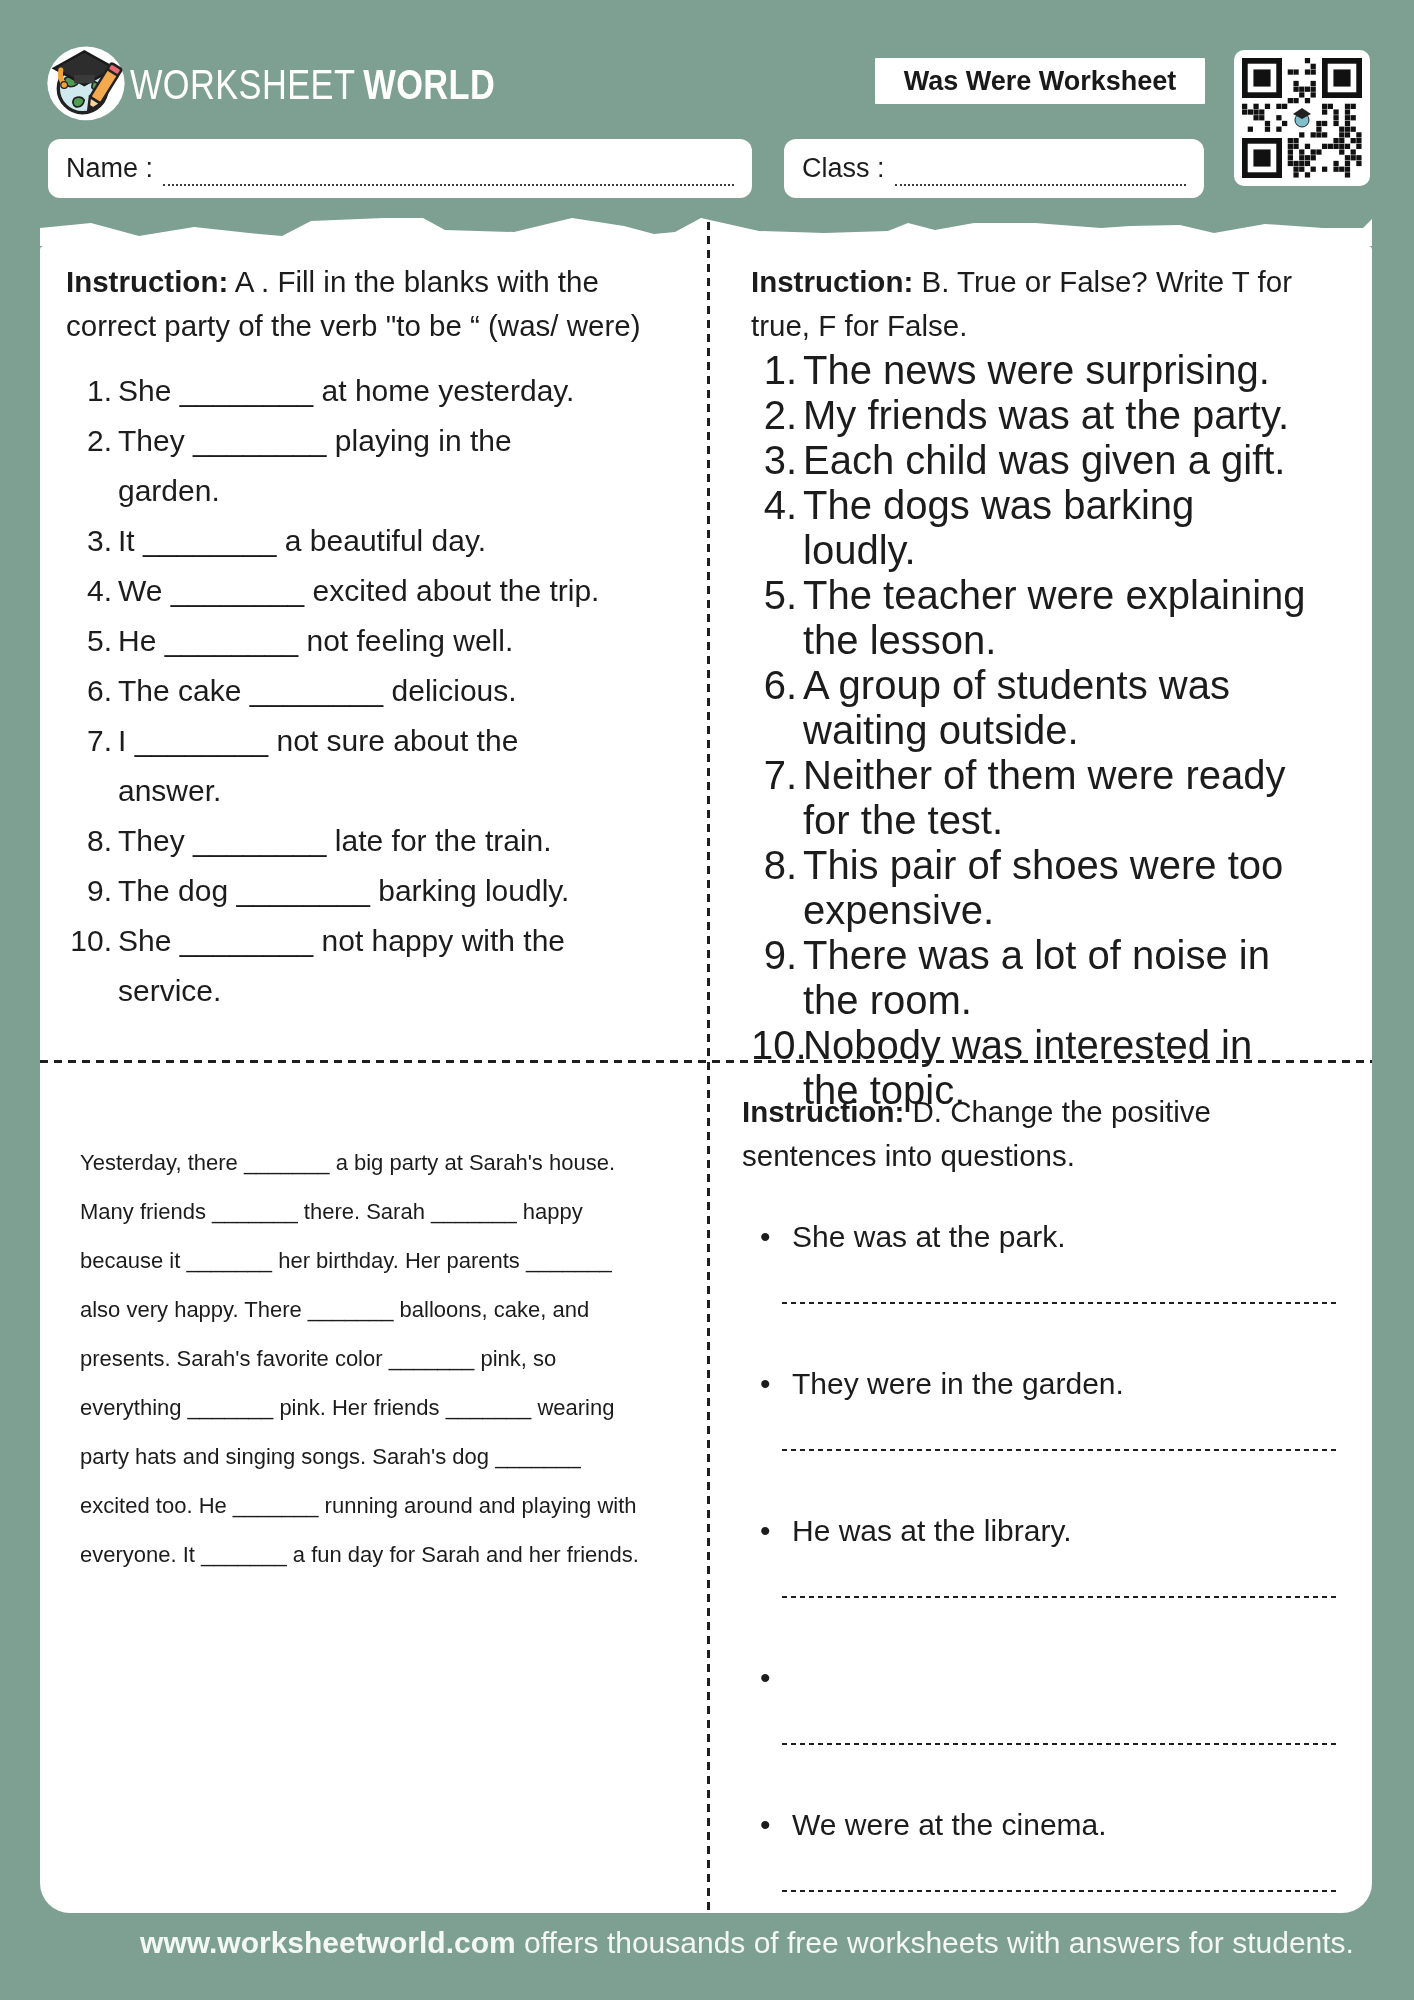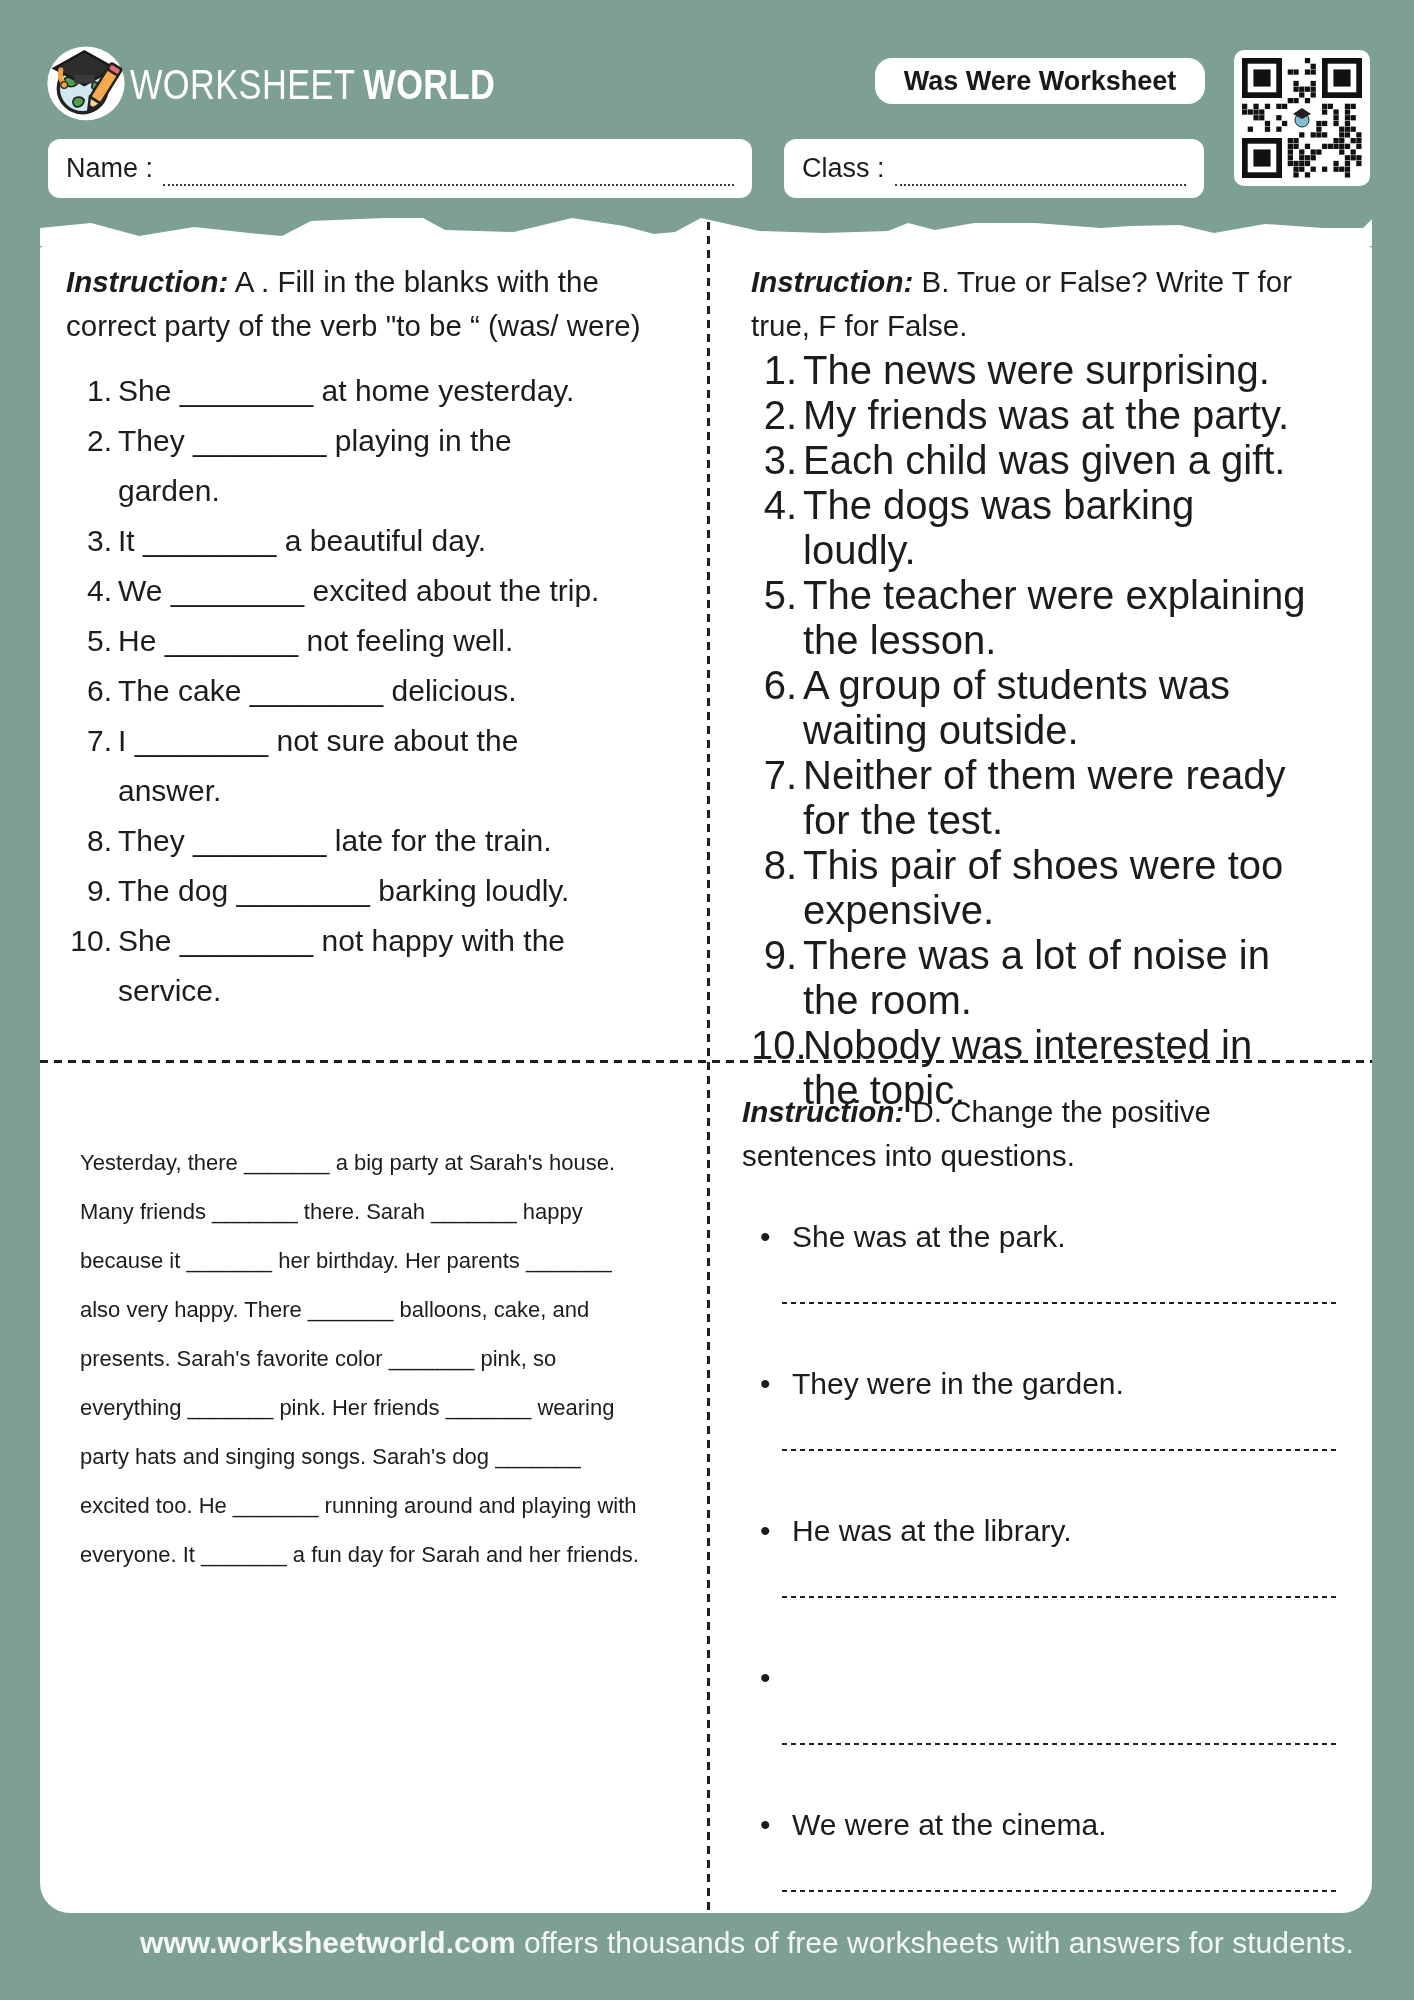--- a/index.html
+++ b/index.html
@@ -9,21 +9,21 @@
     font-family:"Liberation Sans", sans-serif;
     color:#1c1c1c;
   }
   
   .logo{position:absolute;left:44px;top:38px;width:84px;height:84px;}
   .brand{position:absolute;left:130px;top:60px;font-size:43px;color:#fff;
          letter-spacing:.5px;transform:scaleX(.8);transform-origin:left center;white-space:nowrap;}
   .brand .w1{font-weight:400;}
   .brand .w2{font-weight:700;margin-left:10px;}
   .badge{position:absolute;left:875px;top:58px;width:330px;height:46px;background:#fff;
-         border-radius:17px;display:flex;align-items:center;justify-content:center;
+         border-radius:1px;display:flex;align-items:center;justify-content:center;
          font-size:27px;font-weight:700;color:#191919;}
   .qr{position:absolute;left:1234px;top:50px;width:136px;height:136px;background:#fff;
       border-radius:10px;padding:8px;box-sizing:border-box;}
   
   .field{position:absolute;top:139px;height:59px;background:#fff;border-radius:12px;
          display:flex;align-items:center;box-sizing:border-box;padding:0 18px;font-size:27px;}
   .field .lab{white-space:nowrap;}
   .field .dots{flex:1;margin-left:10px;align-self:flex-end;margin-bottom:12px;
                border-bottom:2.5px dotted #3a3a3a;height:0;}
   #name-field{left:48px;width:704px;}
@@ -36,21 +36,21 @@
             background:repeating-linear-gradient(to bottom,#1e1e1e 0 8px,transparent 8px 14px);}
   .hdivider{position:absolute;left:40px;top:1060px;width:1332px;height:2.5px;
             background:repeating-linear-gradient(to right,#1e1e1e 0 8px,transparent 8px 14px);}
   
   .quad{position:absolute;}
   #quad-a{left:66px;top:260px;width:585px;}
   #quad-b{left:751px;top:260px;width:565px;}
   #quad-c{left:66px;top:1090px;width:580px;}
   #quad-d{left:742px;top:1090px;width:600px;}
   .instr{font-size:29.5px;line-height:44px;}
-  .instr b{font-weight:700;font-style:italic;}
+  .instr b{font-weight:700;}
   
   ol.items{list-style:none;margin:0;padding:0;counter-reset:li;}
   ol.items li{counter-increment:li;position:relative;padding-left:52px;}
   ol.items li::before{content:counter(li) ".";position:absolute;left:0;top:0;width:46px;
                       text-align:right;}
   #quad-a ol.items{margin-top:18px;font-size:30px;line-height:50px;}
   #quad-a ol.items li{width:500px;}
   #quad-b ol.items{font-size:40px;line-height:45px;}
   #quad-b ol.items li{width:505px;}
   

